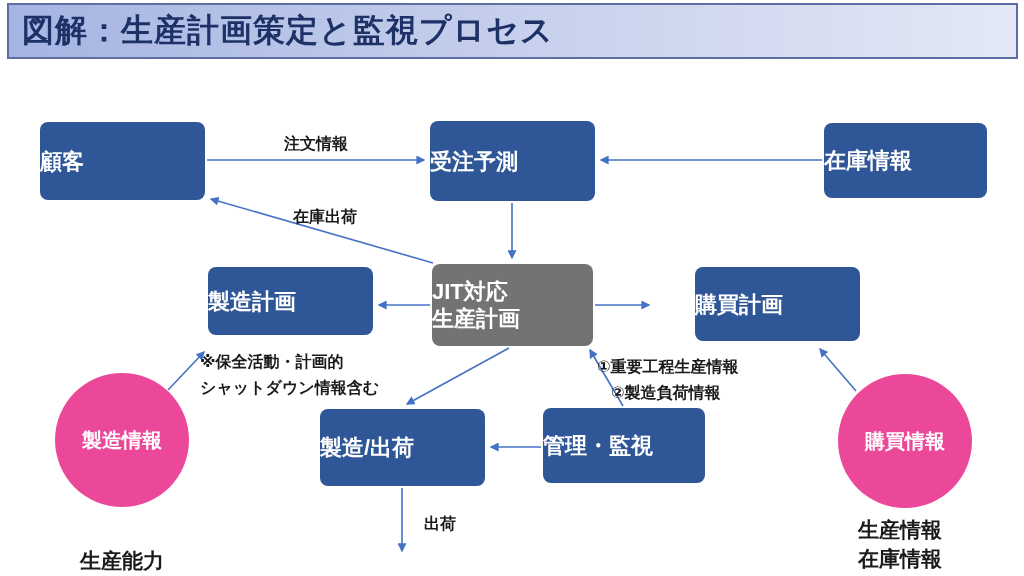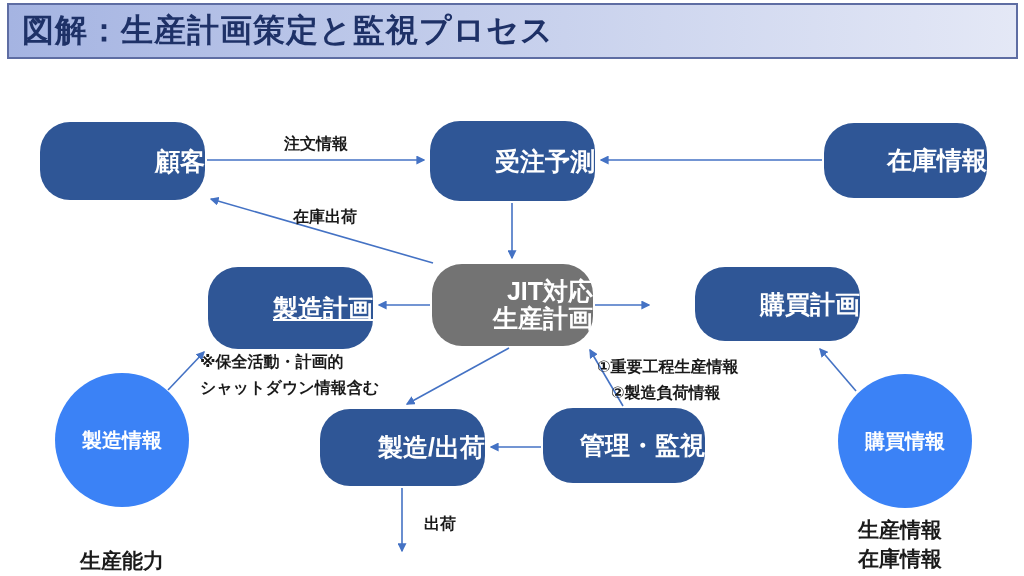--- a/index.html
+++ b/index.html
@@ -13,27 +13,27 @@
     background:linear-gradient(90deg,#a5b4e2 0%,#c3cdeb 45%,#e4e8f6 100%);
     border:2px solid #5e6da3;
     display:flex;align-items:center;
   }
   .title-bar .title-text{
     color:#1e3167;font-size:32px;font-weight:bold;padding-left:13px;letter-spacing:1px;
     white-space:nowrap;
   }
   
   .node{
-    position:absolute;border-radius:30px;background:#2f5696;
-    display:flex;flex-direction:column;align-items:flex-end;justify-content:center;
-    color:#ffffff;font-weight:bold;font-size:25px;text-align:center;line-height:27px;
+    position:absolute;border-radius:8px;background:#2f5696;
+    display:flex;flex-direction:column;align-items:flex-start;justify-content:center;
+    color:#ffffff;font-weight:bold;font-size:22px;text-align:center;line-height:27px;
   }
   .node.orange{background:#737373;}
   .circle{
-    position:absolute;border-radius:50%;background:#3b82f6;
+    position:absolute;border-radius:50%;background:#ec4899;
     display:flex;align-items:center;justify-content:center;
     color:#ffffff;font-weight:bold;font-size:20px;text-align:center;
   }
   
   .lbl{
     position:absolute;color:#1a1a1a;font-weight:bold;font-size:16px;line-height:26px;
     white-space:nowrap;
   }
   .lbl span{display:block;}
   .lbl .indent{padding-left:14px;}
@@ -76,21 +76,21 @@
   </div>
 
   <div class="node" style="left:430px;top:121px;width:165px;height:80px;">
     <span>受注予測</span>
   </div>
 
   <div class="node" style="left:824px;top:123px;width:163px;height:75px;">
     <span>在庫情報</span>
   </div>
 
-  <div class="node" style="left:208px;top:267px;width:165px;height:82px;text-decoration:underline;">
+  <div class="node" style="left:208px;top:267px;width:165px;height:68px;">
     <span>製造計画</span>
   </div>
 
   <div class="node orange" style="left:432px;top:264px;width:161px;height:82px;">
     <span>JIT対応</span>
     <span>生産計画</span>
   </div>
 
   <div class="node" style="left:655px;top:267px;width:165px;height:74px;margin-left:40px;">
     <span>購買計画</span>

